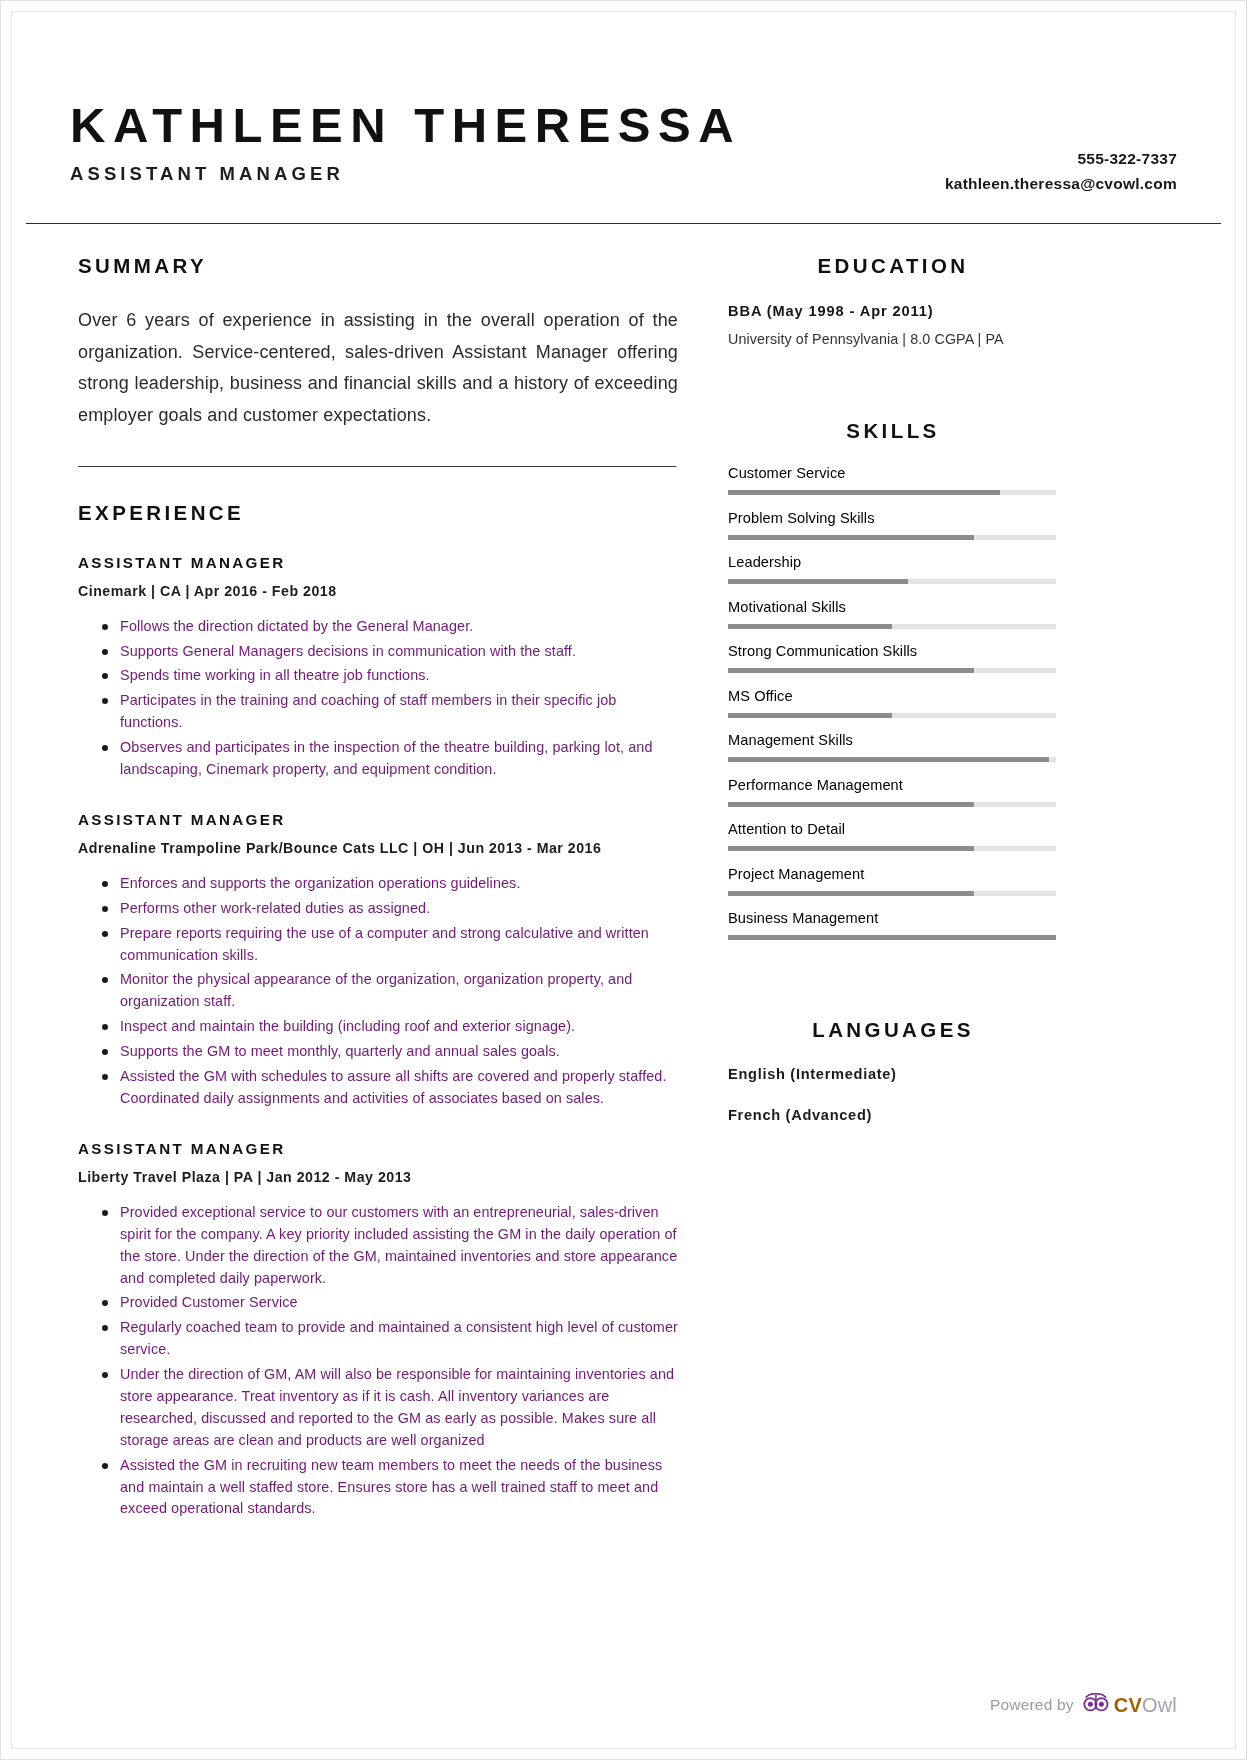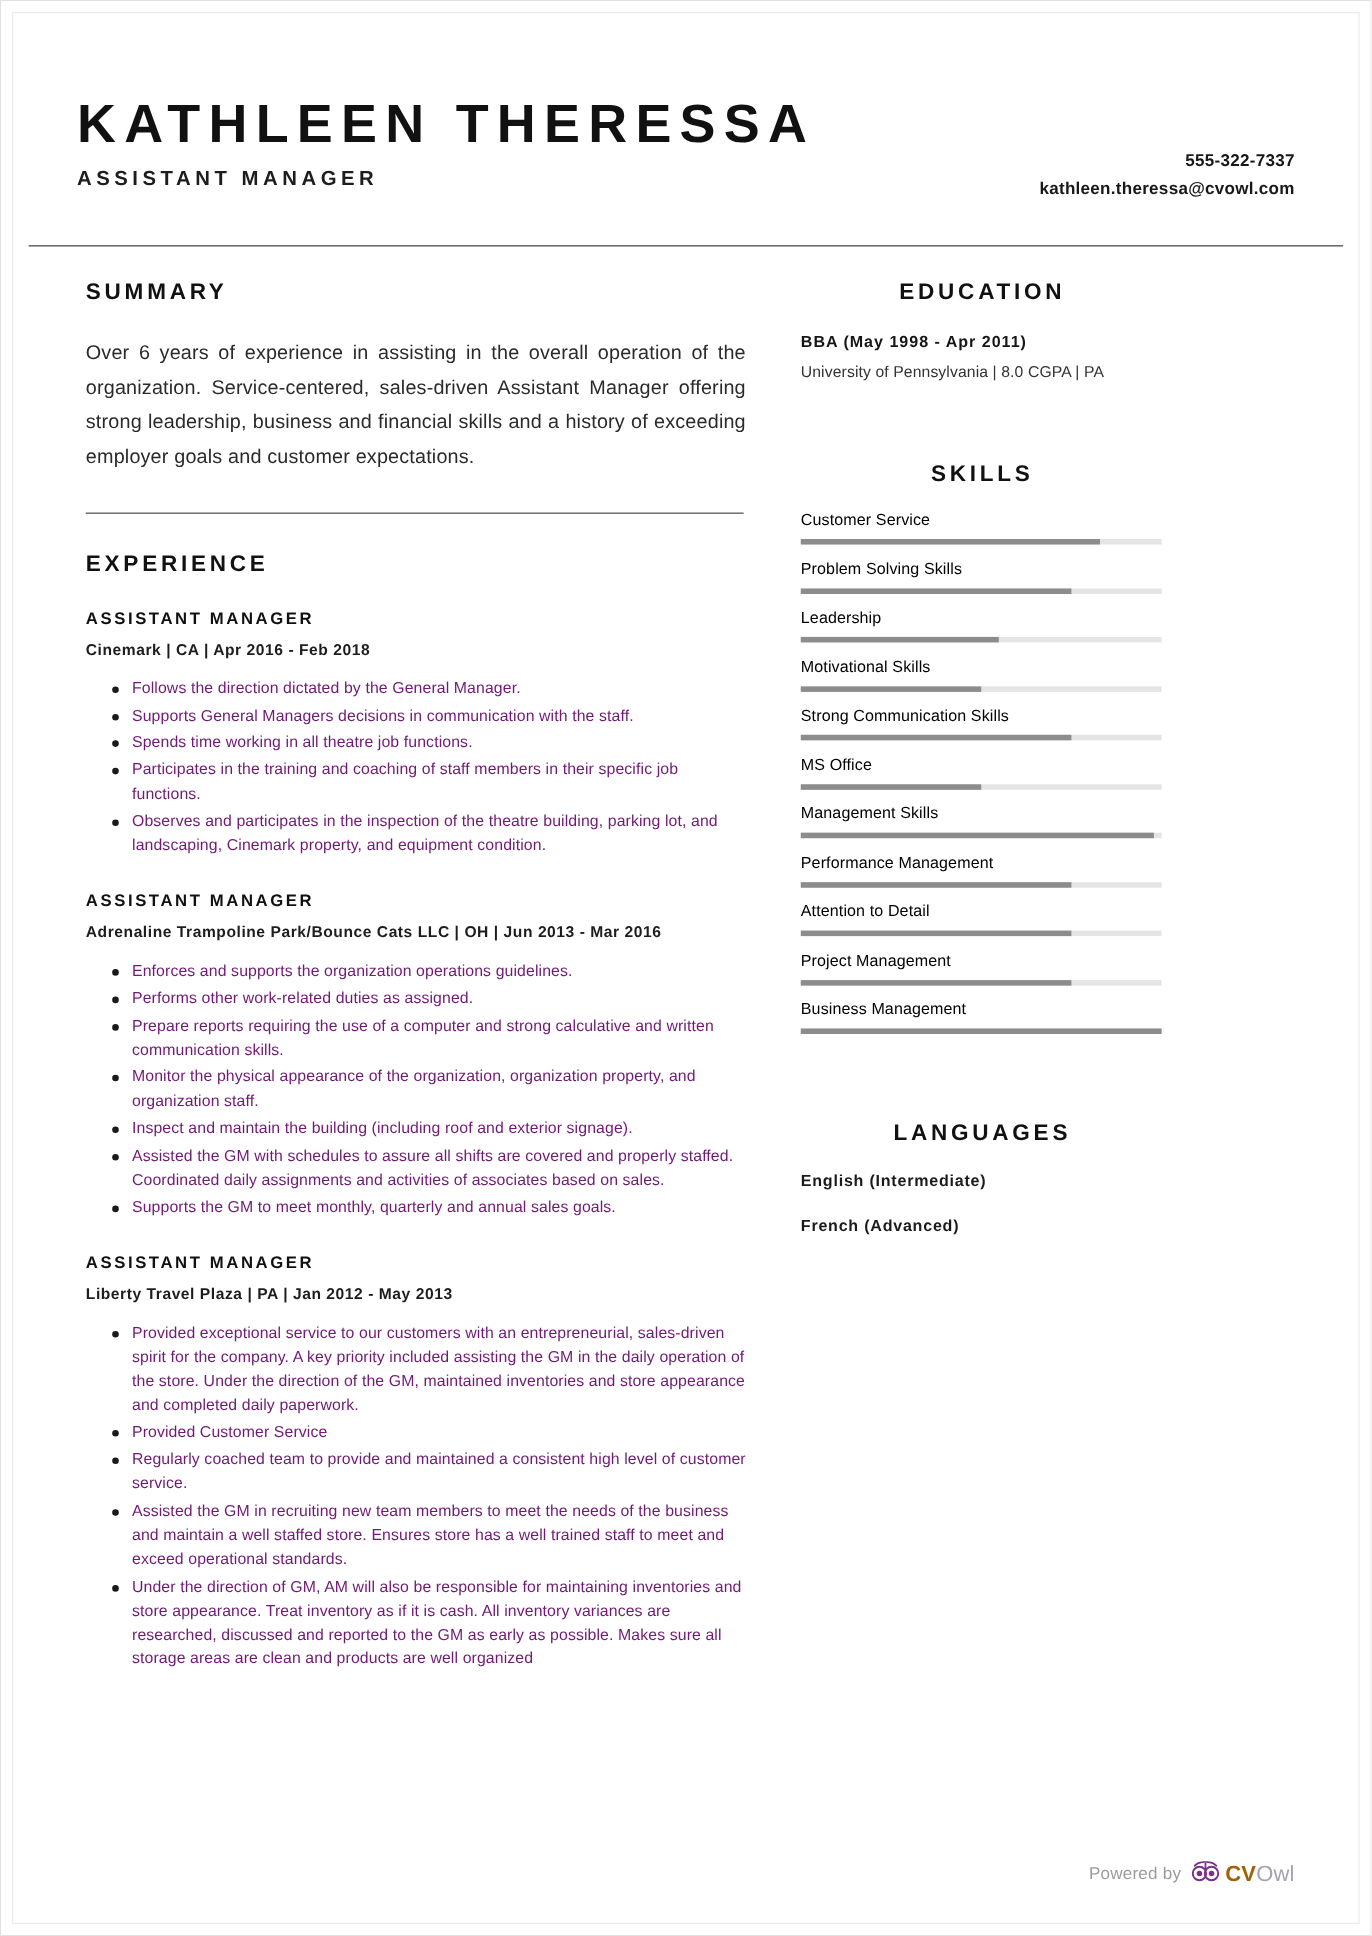--- a/index.html
+++ b/index.html
@@ -23,21 +23,21 @@
     left:10px; top:10px;
     width:1225px; height:1738px;
     background:#ffffff;
     border:1px solid #e9e9e9;
     box-sizing:border-box;
   }
 
   
   .header{
     position:absolute;
-    left:58px; top:76px; right:58px;
+    left:58px; top:88px; right:58px;
     height:130px;
   }
   .name{
     font-size:49px;
     font-weight:700;
     letter-spacing:7.5px;
     line-height:1.05;
     color:#111111;
     margin:0;
     white-space:nowrap;
@@ -261,34 +261,34 @@
 
       <div class="job-block tight">
         <div class="job-title">ASSISTANT MANAGER</div>
         <div class="job-meta">Adrenaline Trampoline Park/Bounce Cats LLC  |  OH  |  Jun 2013 - Mar 2016</div>
         <ul class="bullets">
           <li>Enforces and supports the organization operations guidelines.</li>
           <li>Performs other work-related duties as assigned.</li>
           <li>Prepare reports requiring the use of a computer and strong calculative and written communication skills.</li>
           <li>Monitor the physical appearance of the organization, organization property, and organization staff.</li>
           <li>Inspect and maintain the building (including roof and exterior signage).</li>
+          <li>Supports the GM to meet monthly, quarterly and annual sales goals.</li>
           <li>Assisted the GM with schedules to assure all shifts are covered and properly staffed. Coordinated daily assignments and activities of associates based on sales.</li>
-          <li>Supports the GM to meet monthly, quarterly and annual sales goals.</li>
         </ul>
       </div>
 
       <div class="job-block tight">
         <div class="job-title">ASSISTANT MANAGER</div>
         <div class="job-meta">Liberty Travel Plaza  |  PA  |  Jan 2012 - May 2013</div>
         <ul class="bullets">
           <li>Provided exceptional service to our customers with an entrepreneurial, sales-driven spirit for the company. A key priority included assisting the GM in the daily operation of the store. Under the direction of the GM, maintained inventories and store appearance and completed daily paperwork.</li>
           <li>Provided Customer Service</li>
           <li>Regularly coached team to provide and maintained a consistent high level of customer service.</li>
+          <li>Under the direction of GM, AM will also be responsible for maintaining inventories and store appearance. Treat inventory as if it is cash. All inventory variances are researched, discussed and reported to the GM as early as possible. Makes sure all storage areas are clean and products are well organized</li>
           <li>Assisted the GM in recruiting new team members to meet the needs of the business and maintain a well staffed store. Ensures store has a well trained staff to meet and exceed operational standards.</li>
-          <li>Under the direction of GM, AM will also be responsible for maintaining inventories and store appearance. Treat inventory as if it is cash. All inventory variances are researched, discussed and reported to the GM as early as possible. Makes sure all storage areas are clean and products are well organized</li>
         </ul>
       </div>
 
     </div>
 
     <div class="right-col">
 
       <h2 class="sec right">EDUCATION</h2>
       <div class="edu">
         <div class="edu-degree">BBA (May 1998 - Apr 2011)</div>

